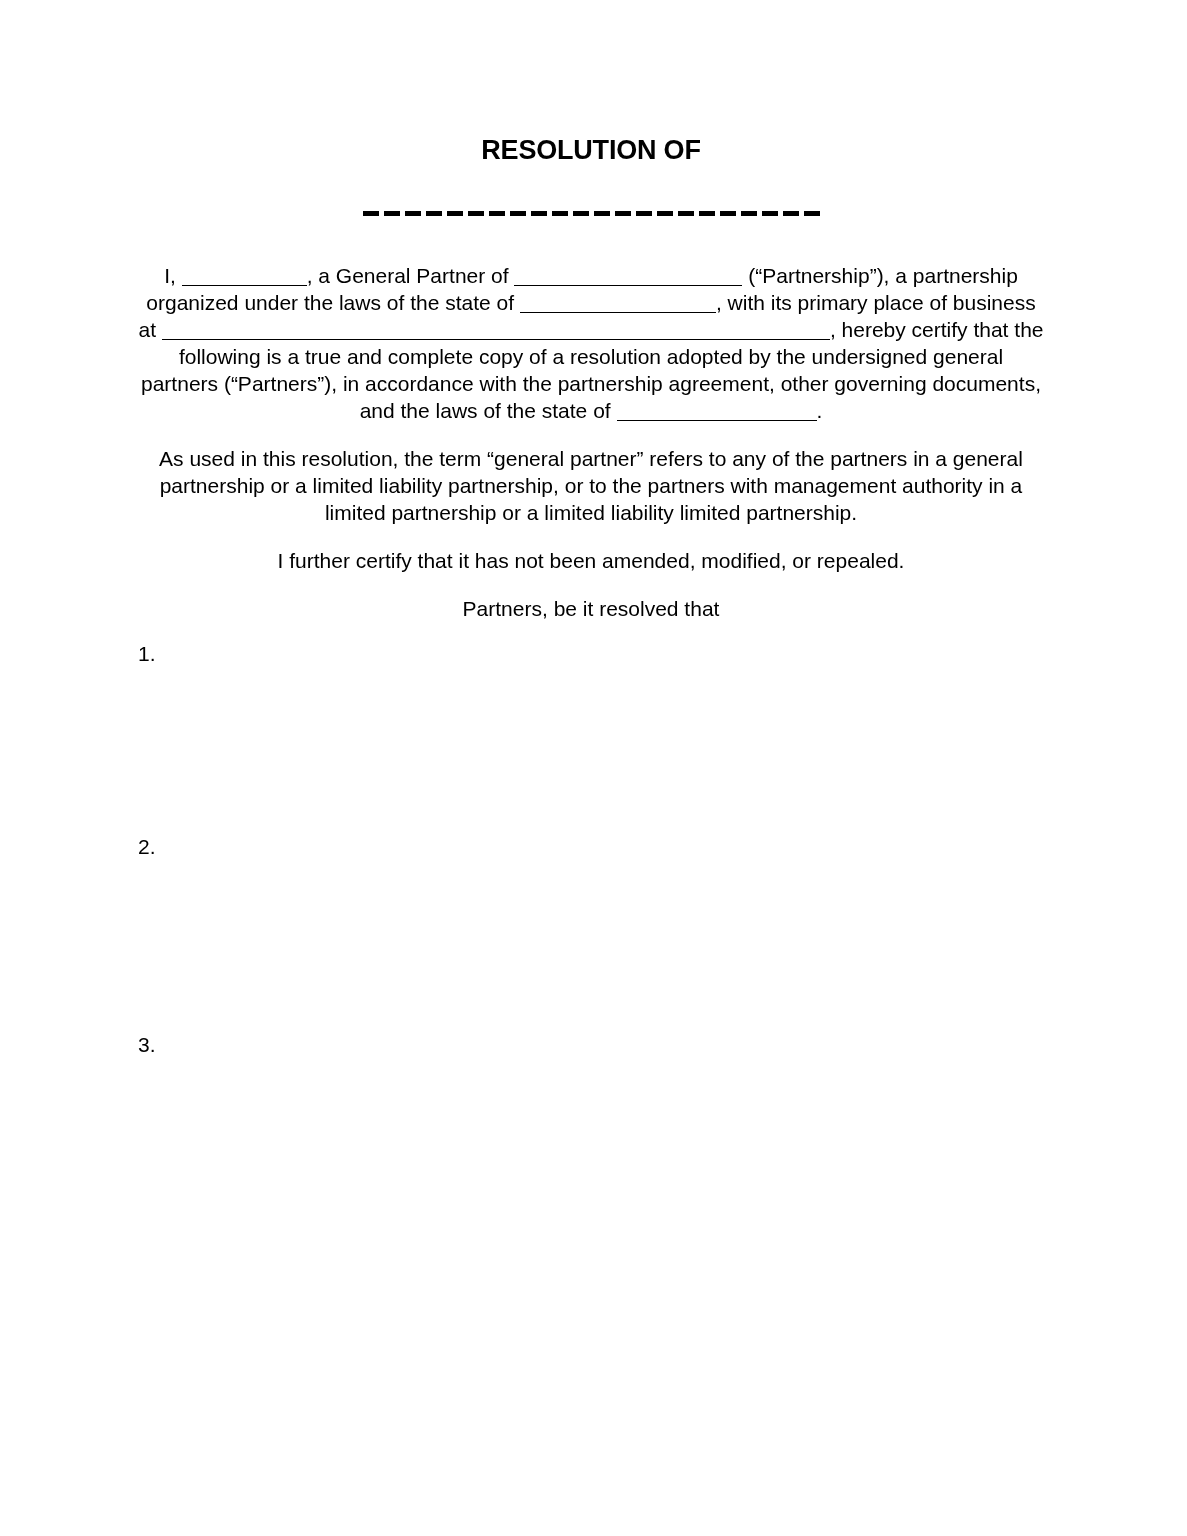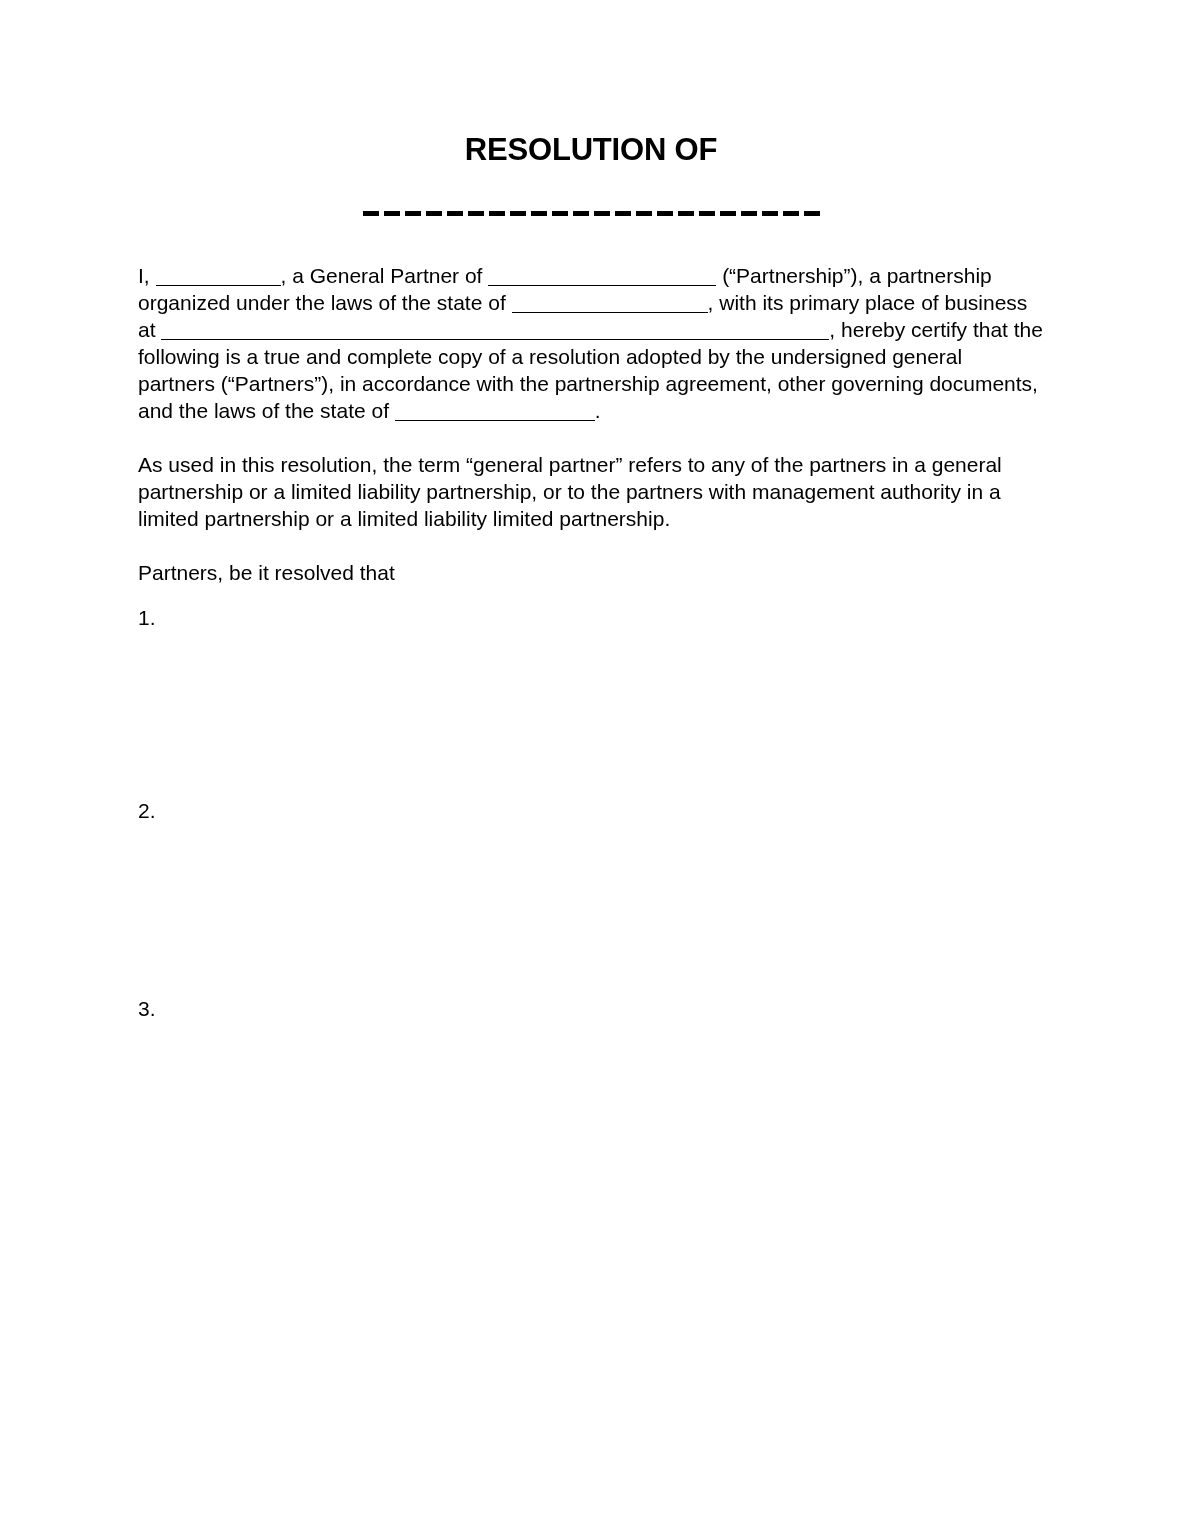--- a/index.html
+++ b/index.html
@@ -21,21 +21,21 @@
     overflow: hidden;
     box-sizing: border-box;
   }
   .doc-body {
     position: absolute;
     left: 138px;
     top: 128px;
     width: 906px;
   }
   .doc-title {
-    font-size: 31px;
+    font-size: 27px;
     font-weight: bold;
     text-align: center;
     letter-spacing: -0.2px;
     line-height: 44px;
     margin: 0;
     padding: 0;
     white-space: pre;
   }
   .title-rule {
     margin-top: 26px;
@@ -53,25 +53,25 @@
     display: block;
     width: 16px;
     height: 5px;
     background: #000000;
   }
   p.para {
     font-size: 21px;
     line-height: 27px;
     margin: 0;
     padding: 0;
-    text-align: left;
+    text-align: center;
     word-spacing: 0px;
   }
   p.para + p.para {
-    margin-top: 27px;
+    margin-top: 21px;
   }
   .blank {
     display: inline-block;
     border-bottom: 1.6px solid #000000;
     vertical-align: -3px;
     height: 16px;
   }
   .b-name    { width: 125px; }
   .b-partner { width: 228px; }
   .b-state1  { width: 196px; }
@@ -139,20 +139,21 @@
           <span class="dash"></span>
         </span>
     </div>
 
     <p class="para" style="margin-top:34px;">
       <span>I, </span><span class="blank b-name"></span><span>, a General Partner of </span><span class="blank b-partner"></span><span> (“Partnership”), a partnership organized under the laws of the state of </span><span class="blank b-state1"></span><span>, with its primary place of business at </span><span class="blank b-address"></span><span>, hereby certify that the following is a true and complete copy of a resolution adopted by the undersigned general partners (“Partners”), in accordance with the partnership agreement, other governing documents, and the laws of the state of </span><span class="blank b-state2"></span><span>.</span>
     </p>
 
     <p class="para">As used in this resolution, the term “general partner” refers to any of the partners in a general partnership or a limited liability partnership, or to the partners with management authority in a limited partnership or a limited liability limited partnership.</p>
 
+    <p class="para">I further certify that it has not been amended, modified, or repealed.</p>
 
     <p class="para">Partners, be it resolved that</p>
 
     <ol class="num-list" id="list-start">
 
       <li class="num-item">
         <span class="num">1.</span>
         <span class="item-text"></span>
       </li>
       <div class="spacer-1"></div>

